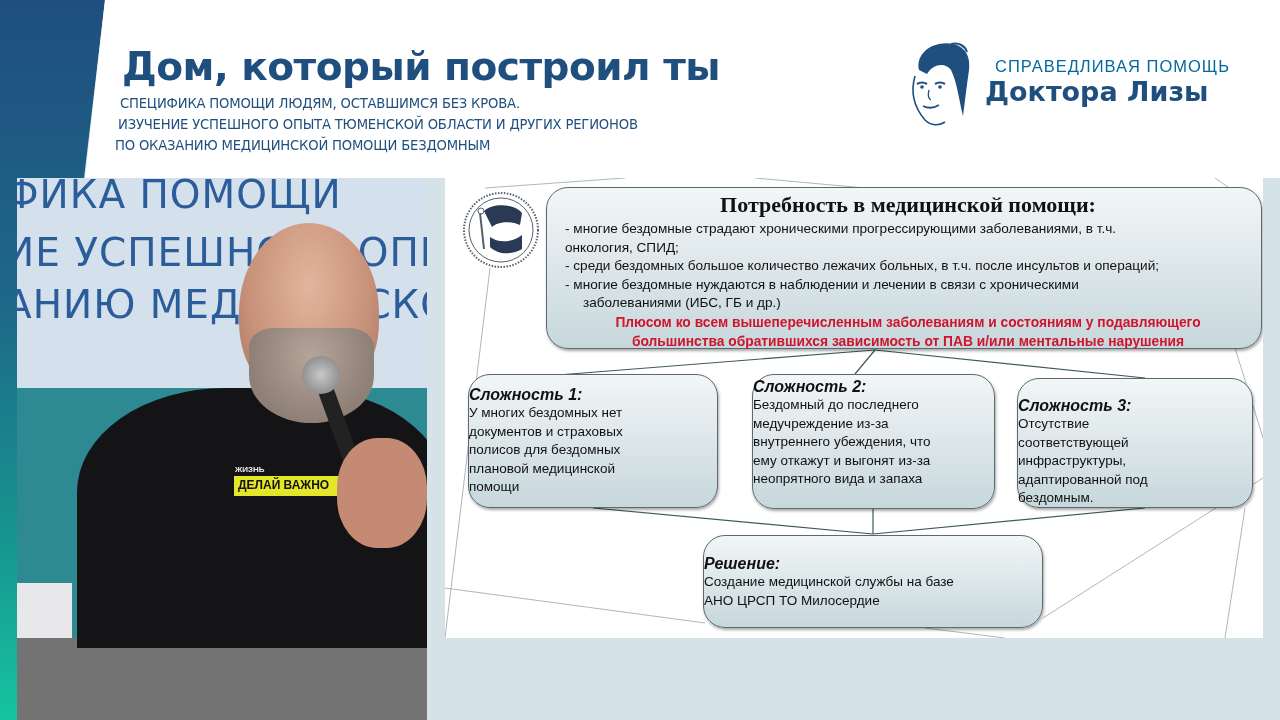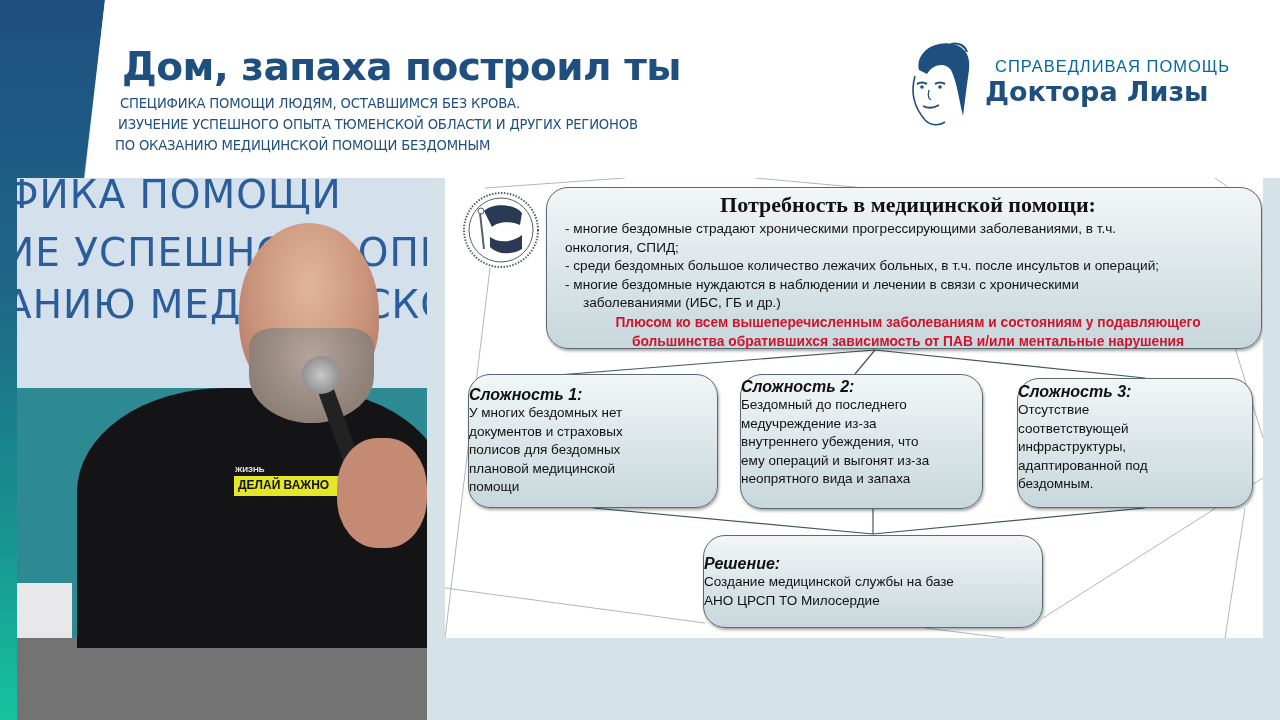--- a/index.html
+++ b/index.html
@@ -132,36 +132,36 @@
   }
   .need-line { font-size: 13.6px; line-height: 18.5px; white-space: nowrap; }
   .need-line.indent { padding-left: 18px; }
   .need-red {
     color: #d0142c; font-weight: bold; font-size: 13.8px; line-height: 19px;
     text-align: center;
   }
   .box-title { font-weight: bold; font-style: italic; font-size: 16px; line-height: 19px; margin-top: 5px; }
   .box-body { font-size: 13.5px; line-height: 18.5px; }
   .c1 { left: 23px; top: 196px; width: 250px; height: 134px; }
-  .c2 { left: 295px; top: 196px; width: 243px; height: 135px; }
+  .c2 { left: 307px; top: 196px; width: 243px; height: 135px; }
   .c3 { left: 572px; top: 200px; width: 236px; height: 130px; }
   .c1 .box-title { margin-top: 10px; }
   .c2 .box-title { margin-top: 2px; }
-  .c3 .box-title { margin-top: 3px; }
+  .c3 .box-title { margin-top: 17px; }
   .sol { left: 258px; top: 357px; width: 340px; height: 93px; }
   .sol .box-title { margin-top: 18px; }
 </style>
 </head>
 <body>
 
 <div class="bottom-band"></div>
 <div class="left-strip"></div>
 <div class="header-panel"></div>
 
-<h1 class="title">Дом, запаха построил ты</h1>
+<h1 class="title">Дом, который построил ты</h1>
 <div class="subtitle sub1">СПЕЦИФИКА ПОМОЩИ ЛЮДЯМ, ОСТАВШИМСЯ БЕЗ КРОВА.</div>
 <div class="subtitle sub2">ИЗУЧЕНИЕ УСПЕШНОГО ОПЫТА ТЮМЕНСКОЙ ОБЛАСТИ И ДРУГИХ РЕГИОНОВ</div>
 <div class="subtitle sub3">ПО ОКАЗАНИЮ МЕДИЦИНСКОЙ ПОМОЩИ БЕЗДОМНЫМ</div>
 
 <div class="logo">
   <svg class="logo-face" viewBox="0 0 70 88">
     <path d="M14 30 C10 12, 30 0, 48 4 C58 6, 66 14, 64 30 C62 44, 60 60, 58 76 C54 60, 52 42, 46 30 C40 22, 28 24, 22 34 Z" fill="#1f4f7e"></path>
     <path d="M46 4 C54 2, 60 6, 62 12" stroke="#1f4f7e" stroke-width="2" fill="none"></path>
     <path d="M10 36 C6 50, 8 66, 20 80 C26 86, 34 86, 40 82" stroke="#1f4f7e" stroke-width="1.6" fill="none"></path>
     <path d="M12 44 q5 -3 10 0" stroke="#1f4f7e" stroke-width="2.2" fill="none"></path>
@@ -243,21 +243,21 @@
     <div class="box-body">полисов для бездомных</div>
     <div class="box-body">плановой медицинской</div>
     <div class="box-body">помощи</div>
   </div>
 
   <div class="box c2">
     <div class="box-title">Сложность 2:</div>
     <div class="box-body">Бездомный до последнего</div>
     <div class="box-body">медучреждение из-за</div>
     <div class="box-body">внутреннего убеждения, что</div>
-    <div class="box-body">ему операций и выгонят из-за</div>
+    <div class="box-body">ему откажут и выгонят из-за</div>
     <div class="box-body">неопрятного вида и запаха</div>
   </div>
 
   <div class="box c3">
     <div class="box-title">Сложность 3:</div>
     <div class="box-body">Отсутствие</div>
     <div class="box-body">соответствующей</div>
     <div class="box-body">инфраструктуры,</div>
     <div class="box-body">адаптированной под</div>
     <div class="box-body">бездомным.</div>

